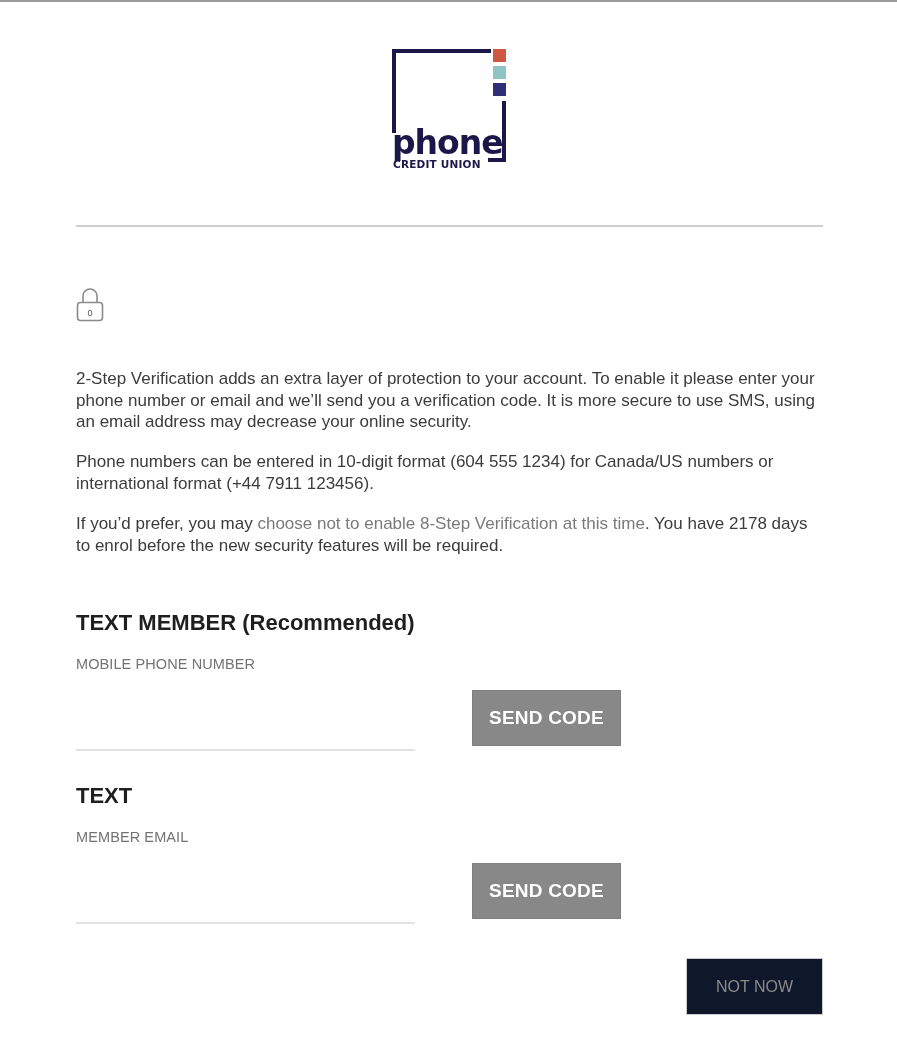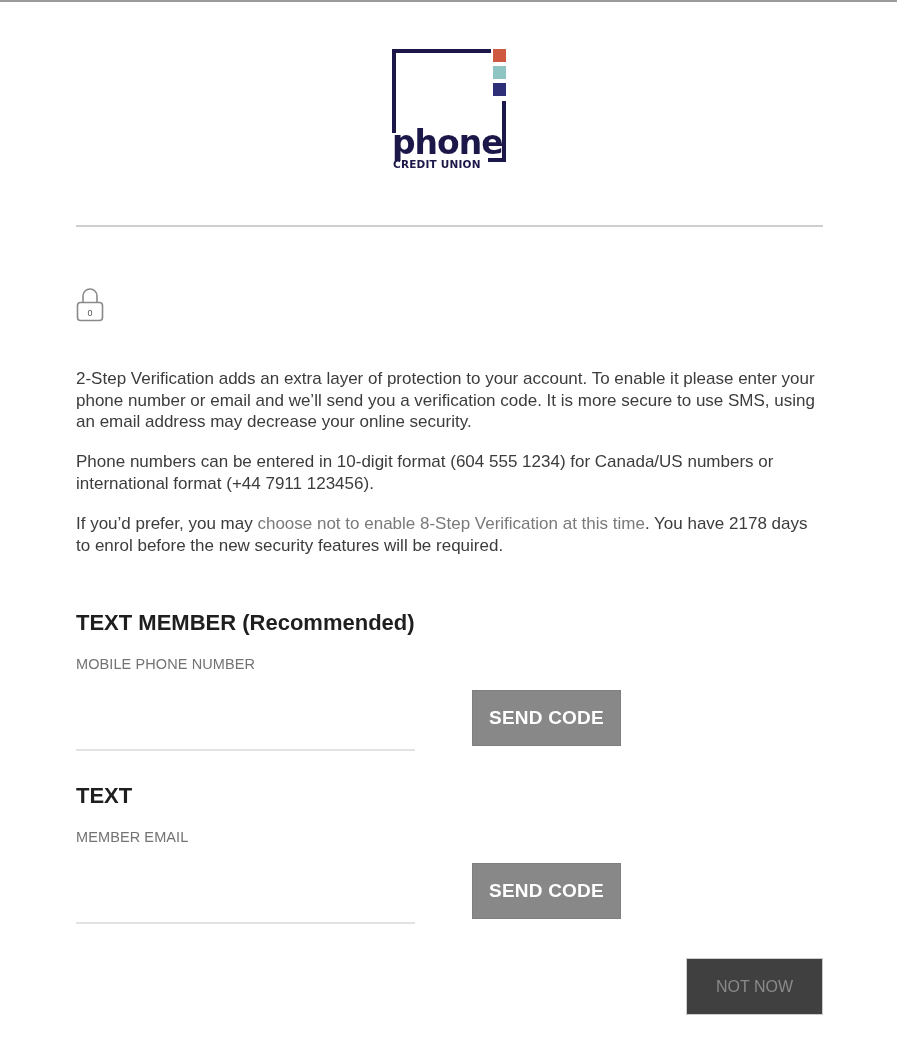--- a/index.html
+++ b/index.html
@@ -108,21 +108,21 @@
       background: #888888; border: 1px solid #7f7f7f; color: #ffffff;
       font-family: "Liberation Sans", sans-serif;
       font-size: 19px; font-weight: bold; letter-spacing: 0.2px;
       cursor: pointer;
     }
     .sms-btn { top: 688px; }
     .email-btn { top: 861px; }
 
     .not-now-btn {
       position: absolute; left: 686px; top: 956px; width: 137px; height: 57px;
-      background: #404040; border: 1.5px solid #cccccc; color: #8a8a8a;
+      background: #0f172a; border: 1.5px solid #cccccc; color: #8a8a8a;
       font-family: "Liberation Sans", sans-serif; font-size: 16px;
       cursor: pointer;
     }
   </style>
 </head>
 <body>
 
 <div class="logo-wrap">
   <div class="logo-frame-top"></div>
   <div class="logo-frame-left"></div>

